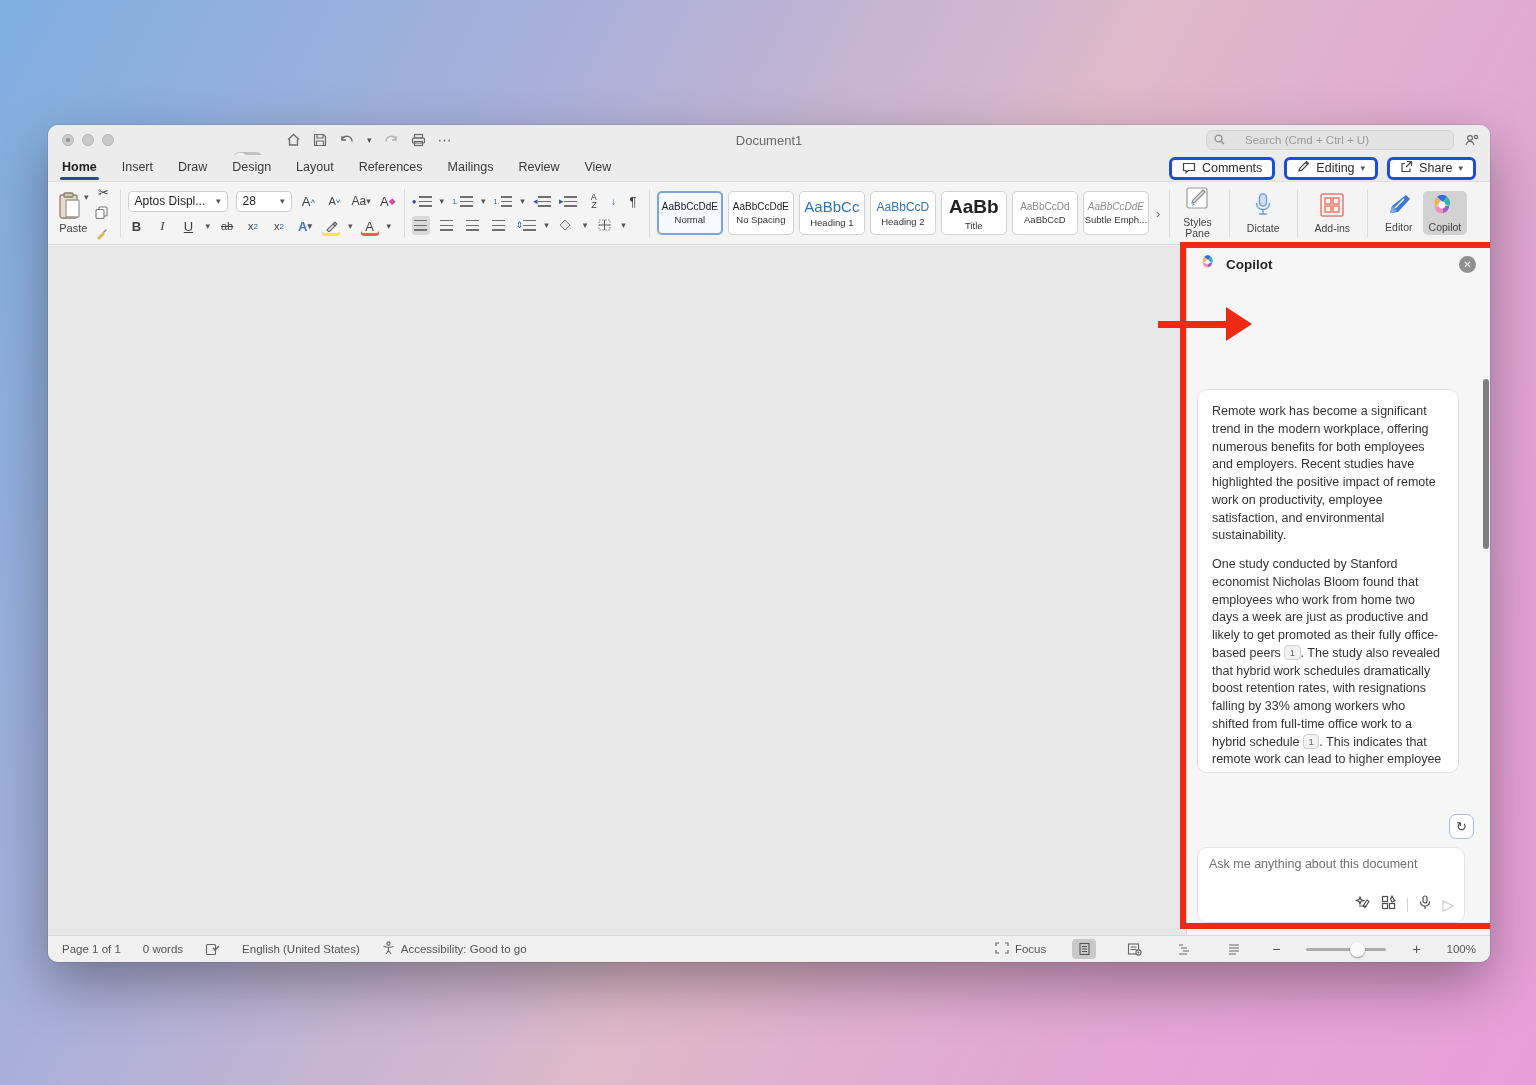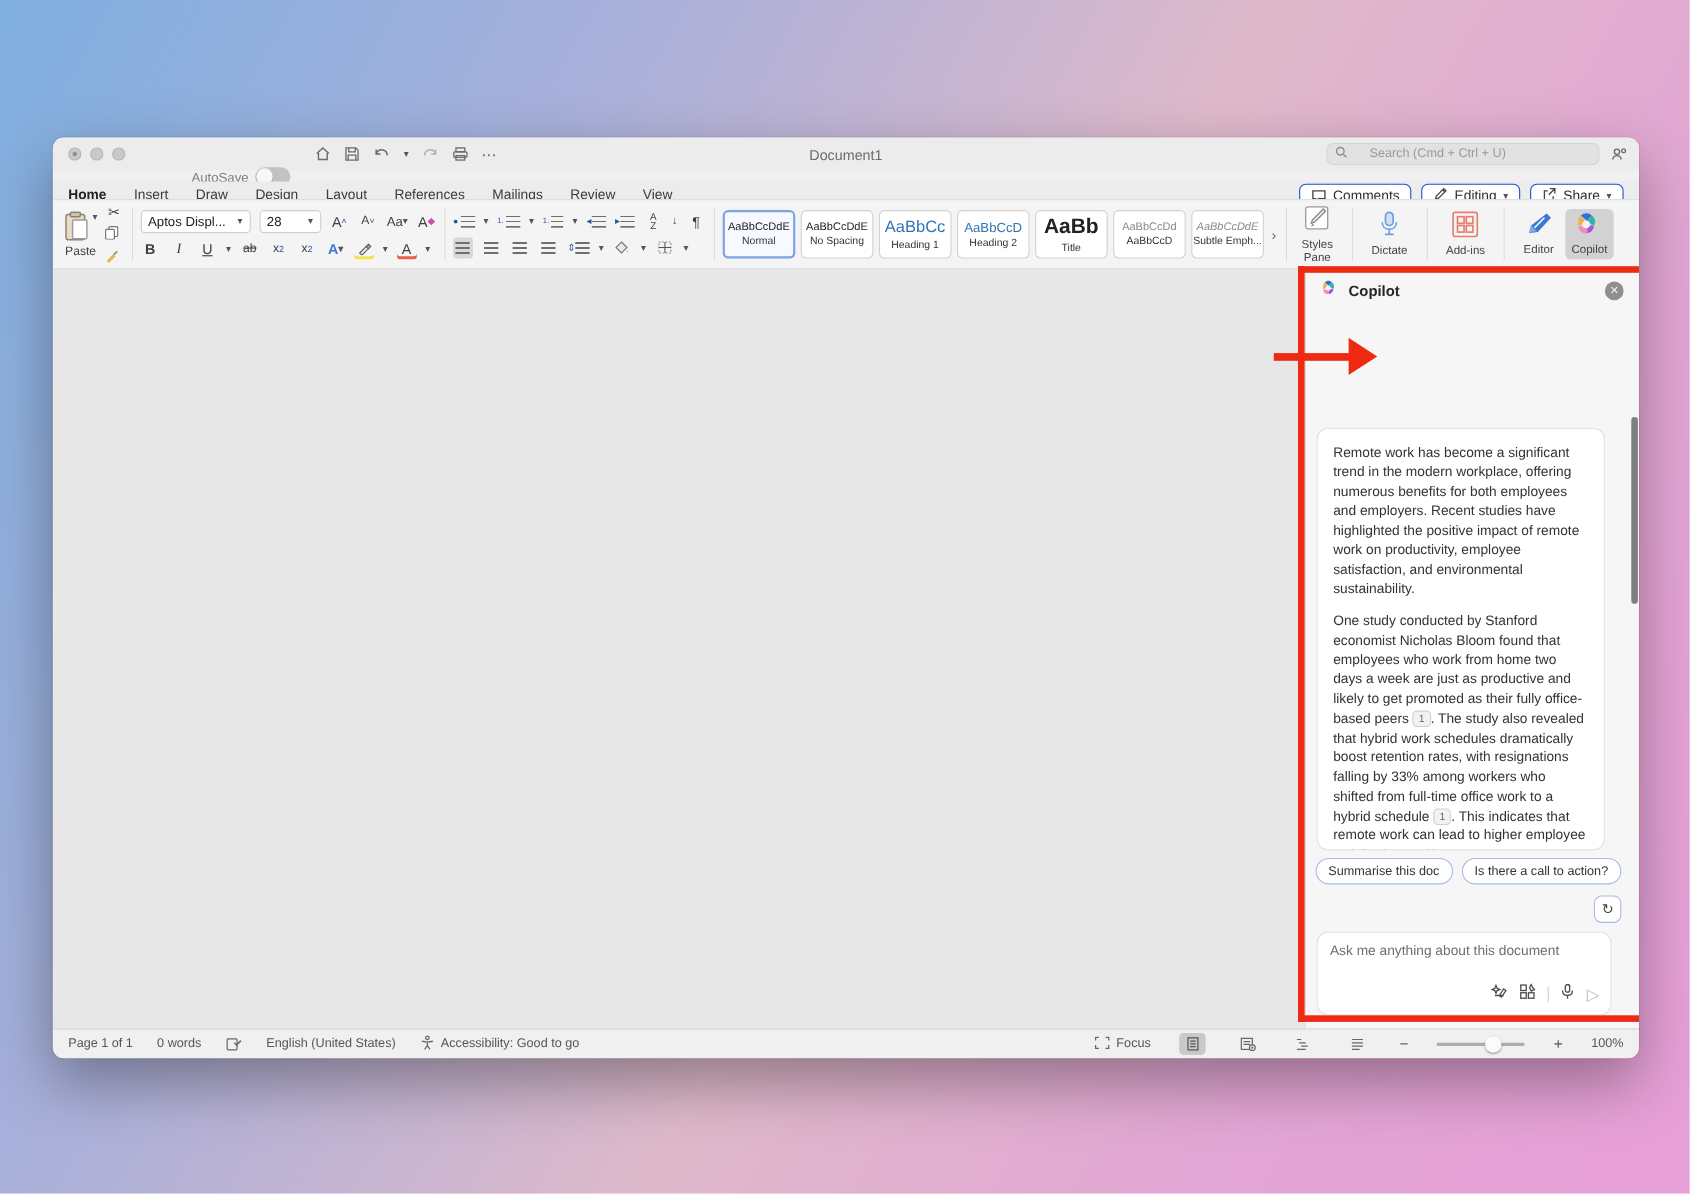--- a/index.html
+++ b/index.html
@@ -24,27 +24,27 @@
   .toggle .knob{ position:absolute; left:1px; top:1px; width:15px; height:15px; border-radius:50%; background:#f7f7f7; box-shadow:0 1px 1px rgba(0,0,0,.25);}
   .tb-icons{ display:flex; align-items:center; gap:12px; margin-left:22px; }
   .tb-btn{ display:flex; align-items:center; color:#6b6b6b; cursor:default;}
   .tb-btn svg{ display:block;}
   .win-title{ position:absolute; left:50%; transform:translateX(-50%); font-size:13px; color:#6b6b6b;}
   .search{ margin-left:auto; width:248px; height:20px; background:#e2e2e2; border:1px solid #d4d4d4;
     border-radius:6px; display:flex; align-items:center; padding:0 7px; gap:20px;}
   .search input{ border:none; background:transparent; outline:none; font-size:11.5px; color:#6e6e6e; width:100%; font-family:"Liberation Sans",sans-serif;}
   .search input::placeholder{ color:#9a9a9a;}
   
-  .tabrow{ position:absolute; left:0; top:40px; right:0; height:26px; background:#ececec;
+  .tabrow{ position:absolute; left:0; top:30px; right:0; height:26px; background:#ececec;
     display:flex; align-items:center; padding:0 14px; }
   .tab{ font-size:12.5px; color:#3a3a3a; padding:4px 0 6px; margin-right:25px; position:relative;}
   .tab.active{ font-weight:bold; color:#222;}
   .tab.active:after{ content:""; position:absolute; left:-2px; right:-2px; bottom:0; height:3px; border-radius:2px; background:#2b4a8b;}
   .top-actions{ margin-left:auto; display:flex; gap:9px; }
-  .pillbtn{ height:23px; background:#fff; border:1px solid #1d4ed8; border-radius:6px;
+  .pillbtn{ height:23px; background:#fff; border:3px solid #1d4ed8; border-radius:6px;
     display:flex; align-items:center; gap:6px; padding:0 10px; font-size:12.5px; color:#2c2c2c;}
   .chev{ font-size:9px; color:#555; }
   
   .ribbon{ position:absolute; left:0; top:56px; right:0; height:64px; background:#f4f4f4;
     border-top:1px solid #ddd; border-bottom:1px solid #d6d6d6; display:flex; align-items:stretch; padding:4px 8px;}
   .rgroup{ display:flex; align-items:center; }
   .rdivider{ width:1px; background:#dcdcdc; margin:3px 7px;}
   .paste{ display:flex; flex-direction:column; align-items:center; font-size:11px; color:#444; padding:0 2px;}
   .clip-col{ display:flex; flex-direction:column; gap:3px; margin-left:4px; color:#777;}
   .fontgrid{ display:flex; flex-direction:column; gap:5px; justify-content:center;}
@@ -480,24 +480,20 @@
         <span class="close-btn">✕</span>
       </div>
 
 
       <div class="resp-card">
         <p>Remote work has become a significant trend in the modern workplace, offering numerous benefits for both employees and employers. Recent studies have highlighted the positive impact of remote work on productivity, employee satisfaction, and environmental sustainability.</p>
         <p><span>One study conducted by Stanford economist Nicholas Bloom found that employees who work from home two days a week are just as productive and likely to get promoted as their fully office-based peers </span><span class="cite">1</span><span>. The study also revealed that hybrid work schedules dramatically boost retention rates, with resignations falling by 33% among workers who shifted from full-time office work to a hybrid schedule </span><span class="cite">1</span><span>. This indicates that remote work can lead to higher employee satisfaction and lower turnover rates.</span></p>
       </div>
       <div class="pscroll"></div>
 
-      <div class="sugg-row">
-        <span class="sugg">Summarise this doc</span>
-        <span class="sugg">Is there a call to action?</span>
-      </div>
       <div class="refresh">
           <span>↻</span>
         </div>
 
       <div class="input-card">
         <textarea placeholder="Ask me anything about this document" style=""></textarea>
         <div class="input-icons">
           <span>
             <svg width="16" height="15" viewBox="0 0 16 15" fill="none" stroke="#4d4d4d" stroke-width="1.2">
                 <path d="M6 2 7 4.5 9.5 5.5 7 6.5 6 9 5 6.5 2.5 5.5 5 4.5z"></path>

